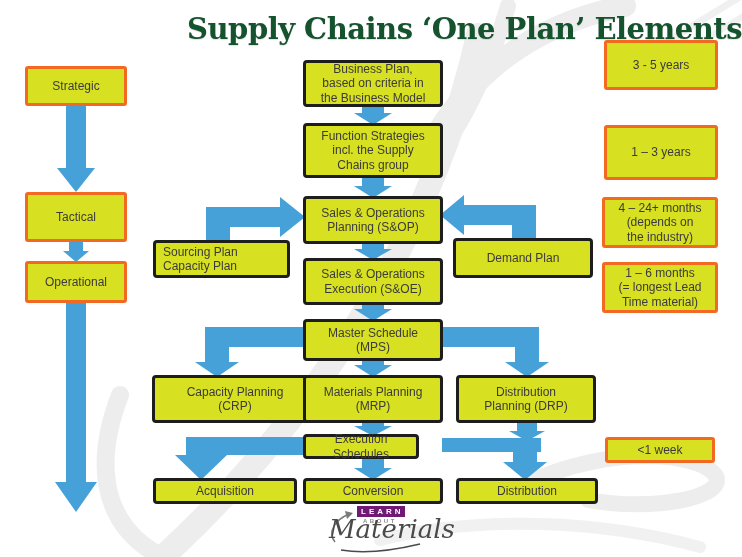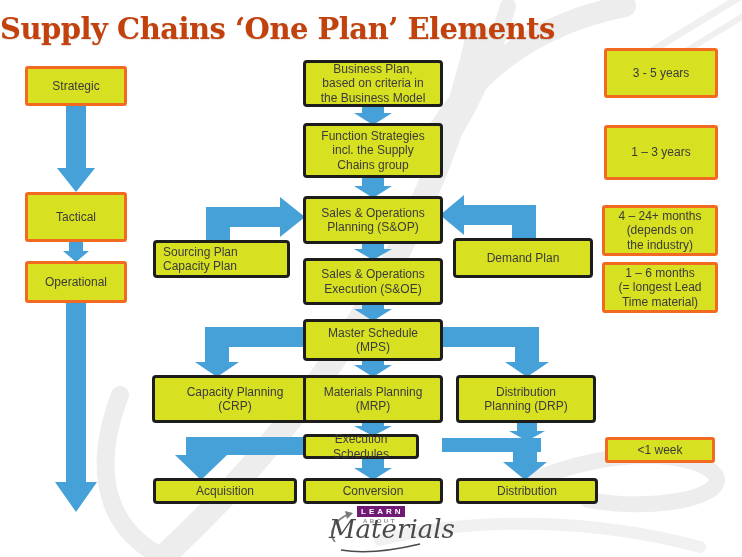--- a/index.html
+++ b/index.html
@@ -6,22 +6,22 @@
   #stage{position:relative;width:742px;height:557px;background:#ffffff;overflow:hidden;
          font-family:"Liberation Sans",sans-serif;}
   #watermark,#arrows{position:absolute;left:0;top:0;z-index:0;}
   #arrows{z-index:1;}
   .box{position:absolute;z-index:2;display:flex;align-items:center;justify-content:center;
        text-align:center;box-sizing:border-box;color:#3b3b3b;font-size:12px;line-height:1.18;
        white-space:pre-line;background:#D8E022;}
   .dark{border:3px solid #1d1d1b;border-radius:4px;}
   .orange{border:3px solid #F26A21;border-radius:3px;}
   .left-align{justify-content:flex-start;text-align:left;padding-left:7px;}
-  #title{position:absolute;left:0;right:0;top:12px;z-index:2;text-align:left;
-         font-family:"DejaVu Serif",serif;font-weight:bold;font-size:29px;color:#c2410c;
+  #title{position:absolute;left:0;right:0;top:12px;z-index:2;text-align:right;
+         font-family:"DejaVu Serif",serif;font-weight:bold;font-size:29px;color:#14532d;
          letter-spacing:-0.5px;text-shadow:0 1px 1px rgba(0,0,0,0.12);}
   
   #logo{position:absolute;left:325px;top:502px;width:150px;height:54px;z-index:2;}
   #logo .learn{position:absolute;left:32px;top:4px;background:#701a75;color:#fff;
        font-size:8px;font-weight:bold;letter-spacing:3px;padding:1px 1px 1px 4px;}
   #logo .about{position:absolute;left:38px;top:16px;color:#8c8c8c;font-size:6px;
        font-weight:bold;letter-spacing:2.5px;}
   #logo .logistics{position:absolute;left:4px;top:12px;color:#4a4a4a;
        font-family:"DejaVu Serif",serif;font-style:italic;font-size:26px;}
   #logo svg{position:absolute;left:0;top:0;}
@@ -142,23 +142,23 @@
 Planning (DRP)</div>
   <div class="box dark" style="left:303px;top:434px;width:116px;height:25px;">Execution Schedules</div>
   <div class="box dark" style="left:153px;top:478px;width:144px;height:26px;">Acquisition</div>
   <div class="box dark" style="left:303px;top:478px;width:140px;height:26px;">Conversion</div>
   <div class="box dark" style="left:456px;top:478px;width:142px;height:26px;">Distribution</div>
 
   <div class="box dark left-align" style="left:153px;top:240px;width:137px;height:38px;">Sourcing Plan
 Capacity Plan</div>
   <div class="box dark" style="left:453px;top:238px;width:140px;height:40px;">Demand Plan</div>
 
-  <div class="box orange" style="left:604px;top:48px;width:114px;height:50px;">3 - 5 years</div>
+  <div class="box orange" style="left:604px;top:40px;width:114px;height:50px;">3 - 5 years</div>
   <div class="box orange" style="left:604px;top:125px;width:114px;height:55px;">1 – 3 years</div>
-  <div class="box orange" style="left:602px;top:197px;width:116px;height:51px;margin-top:8px;">4 – 24+ months
+  <div class="box orange" style="left:602px;top:197px;width:116px;height:51px;">4 – 24+ months
 (depends on
 the industry)</div>
   <div class="box orange" style="left:602px;top:262px;width:116px;height:51px;">1 – 6 months
 (= longest Lead
 Time material)</div>
   <div class="box orange" style="left:605px;top:437px;width:110px;height:26px;">&lt;1 week</div>
 
   <div id="logo">
     <svg width="150" height="54">
       <path d="M 10,40 C 2,30 10,18 24,12" fill="none" stroke="#7a7a7a" stroke-width="1.5"></path>

